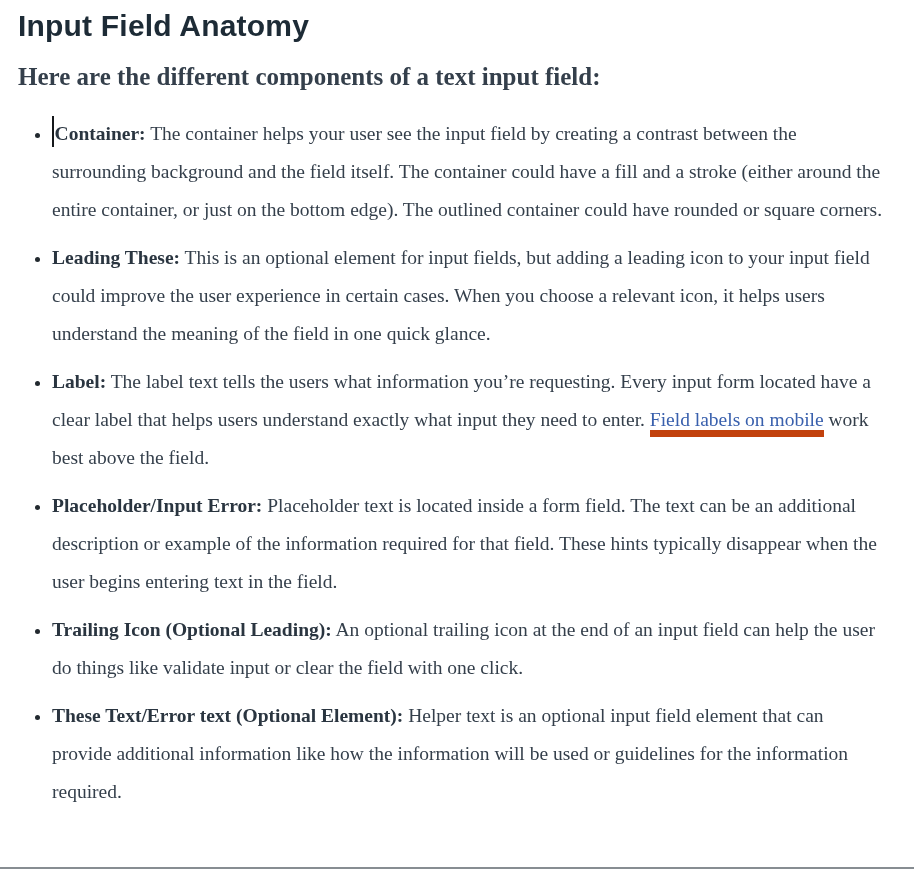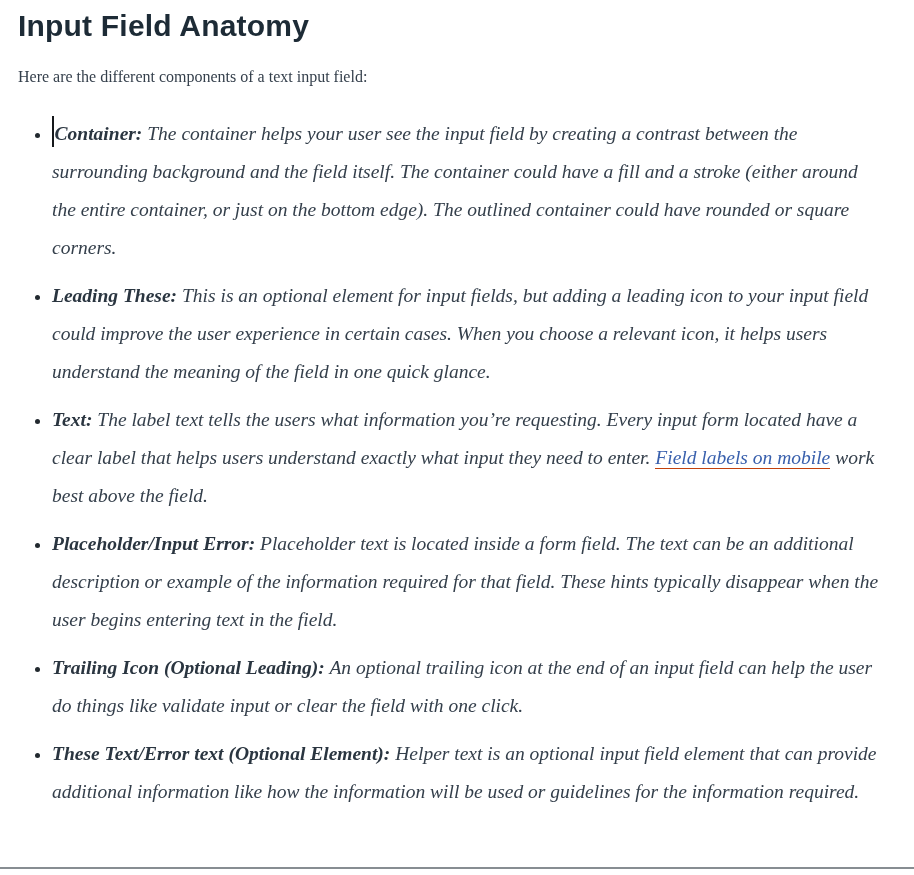--- a/index.html
+++ b/index.html
@@ -24,50 +24,50 @@
   h1.page-title {
     font-family: "Liberation Sans", sans-serif;
     font-size: 30px;
     font-weight: 700;
     letter-spacing: 0.2px;
     color: #1d2b36;
     margin: 0 0 17px 0;
     line-height: 1.3;
   }
   p.intro {
-    font-size: 16px;
+    font-size: 25px;
     color: #343f4b;
     margin: 0;
     line-height: 30px;
+    font-weight: bold;
   }
   ul.components-list {
     margin: 23px 0 0 0;
     padding: 0 0 0 34px;
     list-style: disc outside;
   }
   ul.components-list li {
     font-size: 19.5px;
     line-height: 38px;
     color: #343f4b;
     margin: 0 0 10px 0;
     padding-left: 0;
-    font-style: italic;
   }
   ul.components-list li::marker {
     color: #22292f;
     font-size: 0.9em;
   }
   ul.components-list li strong.term {
     font-weight: 700;
     color: #2a3540;
   }
   a.inline-link {
     color: #3960ad;
     text-decoration: none;
-    border-bottom: 1px solid #c2410c;
+    border-bottom: 7px solid #c2410c;
     cursor: pointer;
   }
   .text-caret {
     display: inline-block;
     width: 1.6px;
     height: 31px;
     background: #15181b;
     vertical-align: -7px;
     margin-right: 1px;
   }
@@ -95,21 +95,21 @@
       <span class="text-caret"></span><strong class="term">Container:</strong>
       <span>The container helps your user see the input field by creating a contrast between the surrounding background and the field itself. The container could have a fill and a stroke (either around the entire container, or just on the bottom edge). The outlined container could have rounded or square corners.</span>
     </li>
 
     <li>
       <strong class="term">Leading These:</strong>
       <span>This is an optional element for input fields, but adding a leading icon to your input field could improve the user experience in certain cases. When you choose a relevant icon, it helps users understand the meaning of the field in one quick glance.</span>
     </li>
 
     <li>
-      <strong class="term">Text:</strong>
+      <strong class="term">Label:</strong>
       <span>The label text tells the users what information you’re requesting. Every input form located have a clear label that helps users understand exactly what input they need to enter.</span>
       <a class="inline-link" href="#">Field labels on mobile</a>
       <span>work best above the field.</span>
     </li>
 
     <li>
       <strong class="term">Placeholder/Input Error:</strong>
       <span>Placeholder text is located inside a form field. The text can be an additional description or example of the information required for that field. These hints typically disappear when the user begins entering text in the field.</span>
     </li>
 

